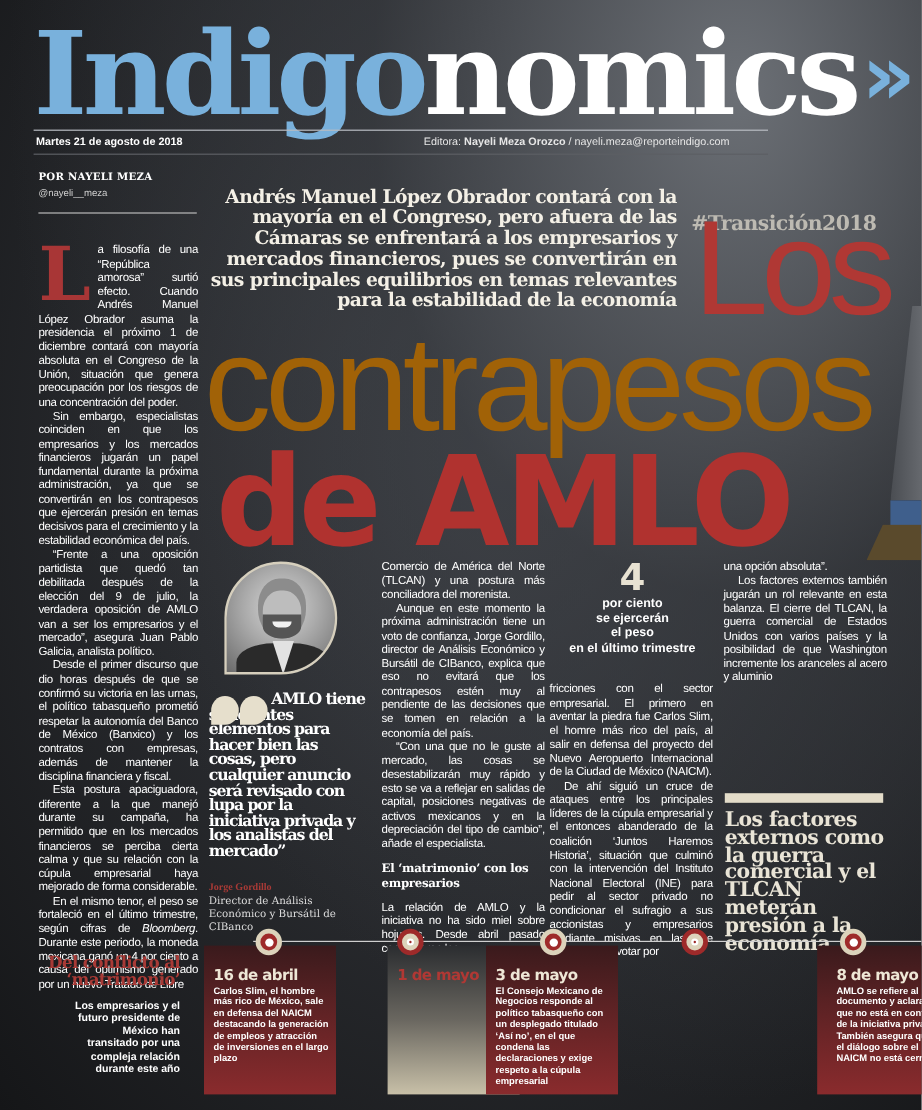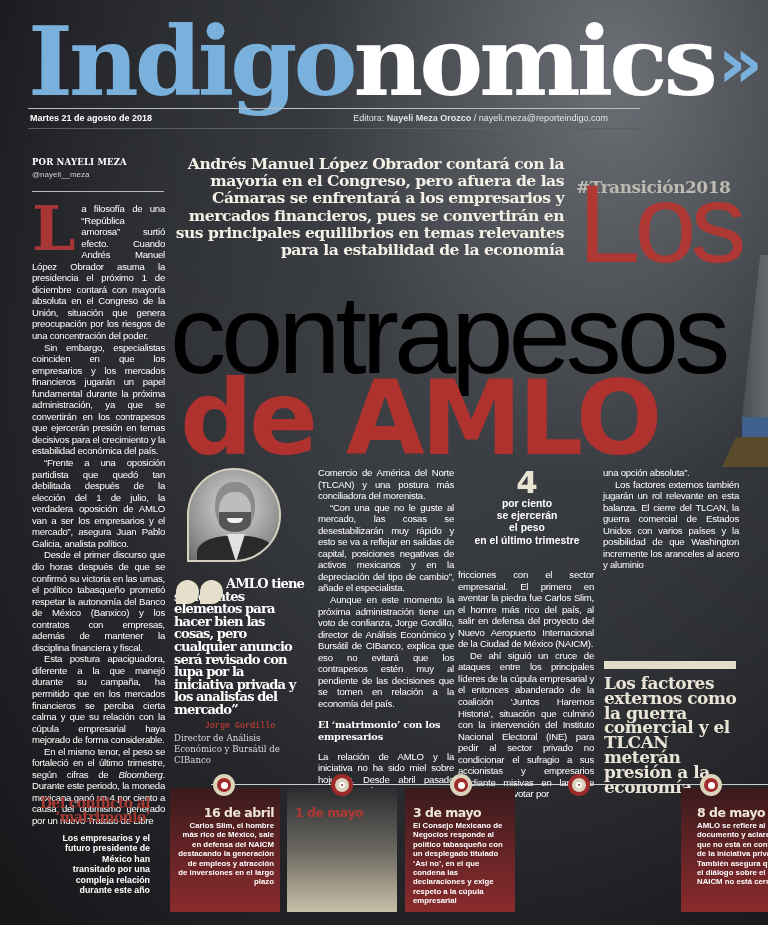--- a/index.html
+++ b/index.html
@@ -25,21 +25,21 @@
     .logo .part-a { color: #79b1dc; }
     .logo .part-b { color: #ffffff; }
     .logo .chev { color: #79b1dc; font-family: "DejaVu Sans", sans-serif; font-size: 70px; letter-spacing: -8px; position: relative; top: -8px; margin-left: 4px;}
     .rule-top { position: absolute; left: 28px; right: 0; top: 108px; height: 1px; background: #b8bcc2; }
     .date { position: absolute; left: 30px; top: 113px; font-size: 9px; font-weight: bold; color: #fff; }
     .editor { position: absolute; right: 32px; top: 113px; font-size: 9px; color: #e6e6e6; }
     .editor b { font-weight: bold; }
     .rule-sub { position: absolute; left: 28px; right: 0; top: 128px; height: 1px; background: #5c5f64; }
 
     
-    .byline { position: absolute; left: 32px; top: 157px; width: 132px; }
+    .byline { position: absolute; left: 32px; top: 143px; width: 132px; }
     .byline .name { font-family: "DejaVu Serif", serif; font-weight: bold; font-size: 8.5px; letter-spacing: 0.2px; color: #fff; }
     .byline .handle { font-size: 8px; color: #cfcfcf; margin-top: 3px; }
     .byline .rule { height: 1px; background: #b9b9b9; margin-top: 12px; }
 
     .col { position: absolute; font-size: 9.6px; line-height: 11.55px; color: #fff; text-align: justify; letter-spacing: -0.25px; }
     .col p { text-indent: 12px; }
     .col p.noindent { text-indent: 0; }
     .col-left { left: 32px; top: 203px; width: 133px; }
     .dropcap {
       float: left; font-family: "DejaVu Serif", serif; font-weight: bold;
@@ -57,22 +57,22 @@
     }
     .hashtag {
       position: absolute; left: 576px; top: 153px;
       font-family: "DejaVu Serif", serif; font-weight: bold; font-size: 17px; color: #bdbab2; letter-spacing: -0.5px; margin-top: 24px;
     }
     .hl-los {
       position: absolute; left: 578px; top: 168px;
       font-family: "Liberation Sans", sans-serif; font-size: 112px; line-height: 1; color: #b03834; letter-spacing: -6px;
     }
     .hl-contrapesos {
-      position: absolute; left: 170px; top: 279px;
-      font-family: "Liberation Sans", sans-serif; font-size: 112px; line-height: 1; color: #000000; letter-spacing: -5px;
+      position: absolute; left: 170px; top: 264px;
+      font-family: "Liberation Sans", sans-serif; font-size: 112px; line-height: 1; color: #a16207; letter-spacing: -5px;
     }
     .hl-amlo {
       position: absolute; left: 180px; top: 366px;
       font-family: "DejaVu Sans", sans-serif; font-weight: bold; font-size: 104px; line-height: 1; color: #b0322f; letter-spacing: -4px;
       transform: scaleX(0.98); transform-origin: left;
     }
 
     
     .bg-obj { position: absolute; left: 736px; top: 255px; width: 32px; height: 200px; }
     .bg-cone { position: absolute; left: 6px; top: 0; width: 26px; height: 162px; background: linear-gradient(90deg, #4a4d52, #66696e); clip-path: polygon(70% 0, 100% 0, 100% 100%, 0 100%); }
@@ -94,21 +94,21 @@
     .portrait .shirt { position: absolute; left: 38px; top: 64px; width: 18px; height: 28px; background: #e2e2e2; clip-path: polygon(0 0,100% 0,50% 100%); }
 
     .quote { position: absolute; left: 174px; top: 578px; width: 132px; }
     .quote-marks { position: absolute; left: 2px; top: 2px; width: 48px; height: 24px; }
     .qm { position: absolute; top: 0; width: 23px; height: 24px; background: #e6dfcc; border-radius: 50% 50% 50% 0; }
     .qm.a { left: 0; } .qm.b { left: 24px; }
     .quote-text {
       font-family: "DejaVu Serif", serif; font-weight: bold; font-size: 13.1px; line-height: 12.6px; color: #fff; letter-spacing: -0.9px;
       text-indent: 52px;
     }
-    .quote-author { font-family: Liberation Mono, monospace; font-weight: bold; font-size: 8.4px; color: #a83a36; margin-top: 4px; text-align: center; }
+    .quote-author { font-family: Liberation Serif, serif; font-weight: bold; font-size: 8.4px; color: #a83a36; margin-top: 18px; }
     .quote-role { font-family: "DejaVu Serif", serif; font-size: 8.6px; line-height: 11px; color: #ddd; margin-top: 2px; }
 
     
     .col-mid { left: 318px; top: 467px; width: 136px; }
     .subhead { font-family: "DejaVu Serif", serif; font-weight: bold; font-size: 9.8px; line-height: 11.6px; color: #fff; margin: 10px 0 8px; text-align: left; text-indent: 0; }
 
     .stat { position: absolute; left: 462px; top: 466px; width: 130px; text-align: center; }
     .stat .num { font-family: "DejaVu Sans", sans-serif; font-weight: bold; font-size: 31px; line-height: 32px; color: #e8e2d2; }
     .stat .txt { font-size: 10.4px; line-height: 12.2px; color: #fff; font-weight: bold; }
 
@@ -129,21 +129,21 @@
     .dot.alt { background: #9e2a2a; }
     .dot.alt .ring { background: #dcd3bb; }
     .dot.alt .core { background: #9e2a2a; width: 6px; height: 6px; border: 2px solid #fff; }
 
     .tl-intro { position: absolute; left: 30px; top: 796px; width: 120px; text-align: right; }
     .tl-intro .title { font-family: "DejaVu Serif", serif; font-weight: bold; font-size: 14px; line-height: 14px; color: #a83a36; letter-spacing: -0.6px; }
     .tl-intro .desc { font-size: 8.8px; line-height: 10.4px; font-weight: bold; color: #fff; margin-top: 9px; padding-left: 30px; }
 
     .card { position: absolute; top: 788px; width: 110px; height: 124px; padding: 18px 6px 6px 8px; }
     .card.red { background: linear-gradient(180deg, #3a1a1c 0%, #5c2224 40%, #8a2b2d 100%); }
-    .card.cream { background: linear-gradient(180deg, #2b2d30 0%, #6a6760 50%, #c8c0a8 100%); }
+    .card.cream { background: linear-gradient(180deg, #2b2d30 0%, #6a6760 50%, #c8c0a8 100%); margin-left: 36px; }
     .card .cdate { font-family: "DejaVu Sans", sans-serif; font-weight: bold; font-size: 12.5px; line-height: 13px; color: #eee7d6; letter-spacing: -0.5px; }
     .card.cream .cdate { color: #b03834; }
     .card .ctext { font-size: 7.8px; line-height: 9.4px; color: #fff; margin-top: 2px; font-weight: bold; }
   </style>
 </head>
 <body>
 
 <div class="page">
 
   <header class="masthead">
@@ -169,21 +169,21 @@
   <div class="byline">
     <div class="name">POR NAYELI MEZA</div>
     <div class="handle">@nayeli__meza</div>
     <div class="rule"></div>
   </div>
 
   <div class="col col-left">
     <span class="dropcap">L</span>
     <p class="noindent">a filosofía de una “República amorosa” surtió efecto. Cuando Andrés Manuel López Obrador asuma la presidencia el próximo 1 de diciembre contará con mayoría absoluta en el Congreso de la Unión, situación que genera preocupación por los riesgos de una concentración del poder.</p>
     <p>Sin embargo, especialistas coinciden en que los empresarios y los mercados financieros jugarán un papel fundamental durante la próxima administración, ya que se convertirán en los contrapesos que ejercerán presión en temas decisivos para el crecimiento y la estabilidad económica del país.</p>
-    <p>“Frente a una oposición partidista que quedó tan debilitada después de la elección del 1 de julio, la verdadera oposición de AMLO van a ser los empresarios y el mercado”, asegura Juan Pablo Galicia, analista político.</p>
+    <p>“Frente a una oposición partidista que quedó tan debilitada después de la elección del 9 de julio, la verdadera oposición de AMLO van a ser los empresarios y el mercado”, asegura Juan Pablo Galicia, analista político.</p>
     <p>Desde el primer discurso que dio horas después de que se confirmó su victoria en las urnas, el político tabasqueño prometió respetar la autonomía del Banco de México (Banxico) y los contratos con empresas, además de mantener la disciplina financiera y fiscal.</p>
     <p>Esta postura apaciguadora, diferente a la que manejó durante su campaña, ha permitido que en los mercados financieros se perciba cierta calma y que su relación con la cúpula empresarial haya mejorado de forma considerable.</p>
     <p><span>En el mismo tenor, el peso se fortaleció en el último trimestre, según cifras de </span><em>Bloomberg</em><span>. Durante este periodo, la moneda mexicana ganó un 4 por ciento a causa del optimismo generado por un nuevo Tratado de Libre</span></p>
   </div>
 
   <div class="deck">Andrés Manuel López Obrador contará con la mayoría en el Congreso, pero afuera de las Cámaras se enfrentará a los empresarios y mercados financieros, pues se convertirán en sus principales equilibrios en temas relevantes para la estabilidad de la economía</div>
   <div class="hashtag">#Transición2018</div>
   <div class="hl-los">Los</div>
   <div class="hl-contrapesos">contrapesos</div>
   <div class="hl-amlo">de AMLO</div>
@@ -202,22 +202,22 @@
       <span class="qm a"></span>
       <span class="qm b"></span>
     </div>
     <div class="quote-text">AMLO tiene suficientes elementos para hacer bien las cosas, pero cualquier anuncio será revisado con lupa por la iniciativa privada y los analistas del mercado”</div>
     <div class="quote-author">Jorge Gordillo</div>
     <div class="quote-role">Director de Análisis Económico y Bursátil de CIBanco</div>
   </div>
 
   <div class="col col-mid">
     <p class="noindent">Comercio de América del Norte (TLCAN) y una postura más conciliadora del morenista.</p>
+    <p>Aunque en este momento la próxima administración tiene un voto de confianza, Jorge Gordillo, director de Análisis Económico y Bursátil de CIBanco, explica que eso no evitará que los contrapesos estén muy al pendiente de las decisiones que se tomen en relación a la economía del país.</p>
     <p>“Con una que no le guste al mercado, las cosas se desestabilizarán muy rápido y esto se va a reflejar en salidas de capital, posiciones negativas de activos mexicanos y en la depreciación del tipo de cambio”, añade el especialista.</p>
-    <p>Aunque en este momento la próxima administración tiene un voto de confianza, Jorge Gordillo, director de Análisis Económico y Bursátil de CIBanco, explica que eso no evitará que los contrapesos estén muy al pendiente de las decisiones que se tomen en relación a la economía del país.</p>
     <div class="subhead">El ‘matrimonio’ con los empresarios</div>
     <p class="noindent">La relación de AMLO y la iniciativa no ha sido miel sobre hojuelas. Desde abril pasado comenzaron las</p>
   </div>
 
   <div class="stat">
     <div class="num">4</div>
     <div class="txt">por ciento</div>
     <div class="txt">se ejercerán</div>
     <div class="txt">el peso</div>
     <div class="txt">en el último trimestre</div>
@@ -236,21 +236,21 @@
   <div class="pull-bar"></div>
   <div class="pull">Los factores externos  como la guerra comercial y el TLCAN meterán presión a la economía</div>
 
   <div class="timeline-line"></div>
 
   <div class="tl-intro">
     <div class="title">Del conflicto al ‘matrimonio’</div>
     <div class="desc">Los empresarios y el futuro presidente de México han transitado por una compleja relación durante este año</div>
   </div>
 
-  <div class="card red" style="left:170px;text-align:right;">
+  <div class="card red" style="left:170px;">
     <div class="cdate">16 de abril</div>
     <div class="ctext">Carlos Slim, el hombre más rico de México, sale en defensa del NAICM destacando la generación de empleos y atracción de inversiones en el largo plazo</div>
   </div>
   <div class="card cream" style="left:287px;">
     <div class="cdate">1 de mayo</div>
   </div>
   <div class="card red" style="left:405px;">
     <div class="cdate">3 de mayo</div>
     <div class="ctext">El Consejo Mexicano de Negocios responde al político tabasqueño con un desplegado titulado ‘Así no’, en el que condena las declaraciones y exige respeto a la cúpula empresarial</div>
   </div>

